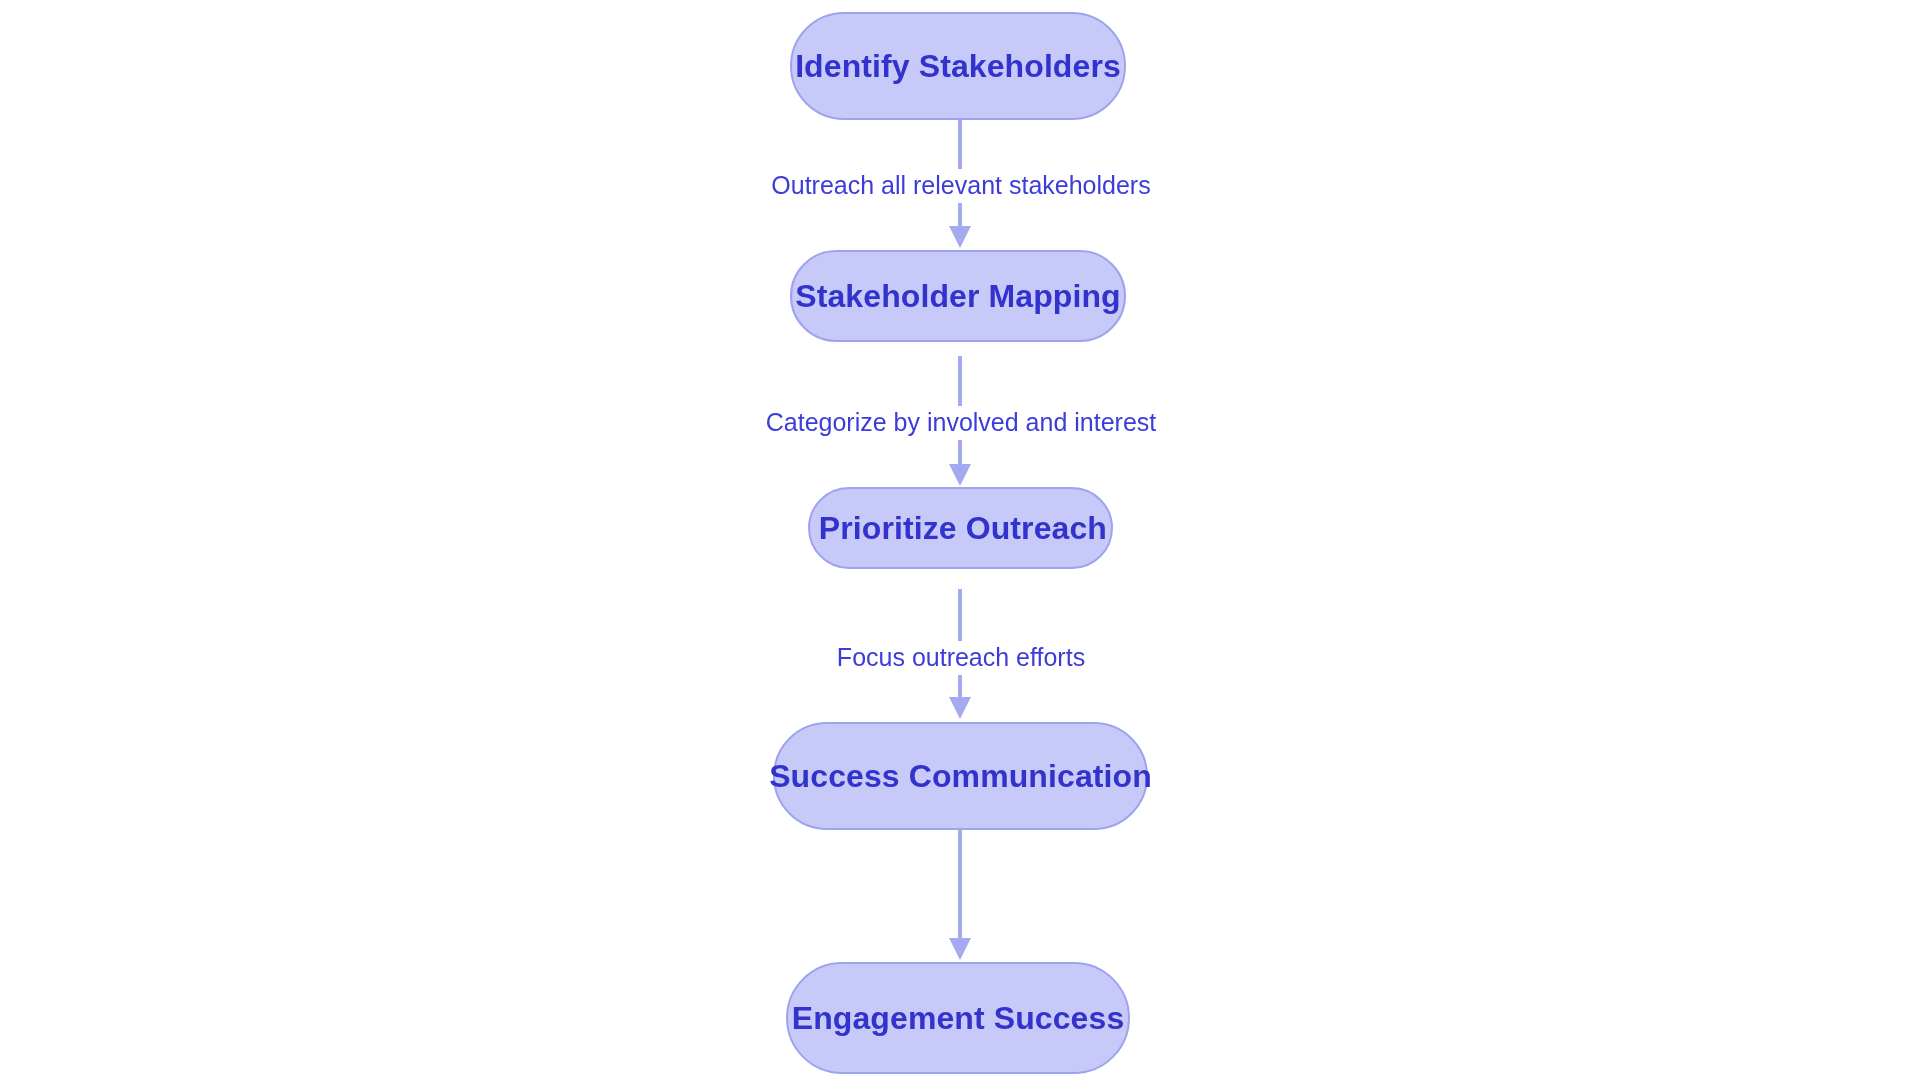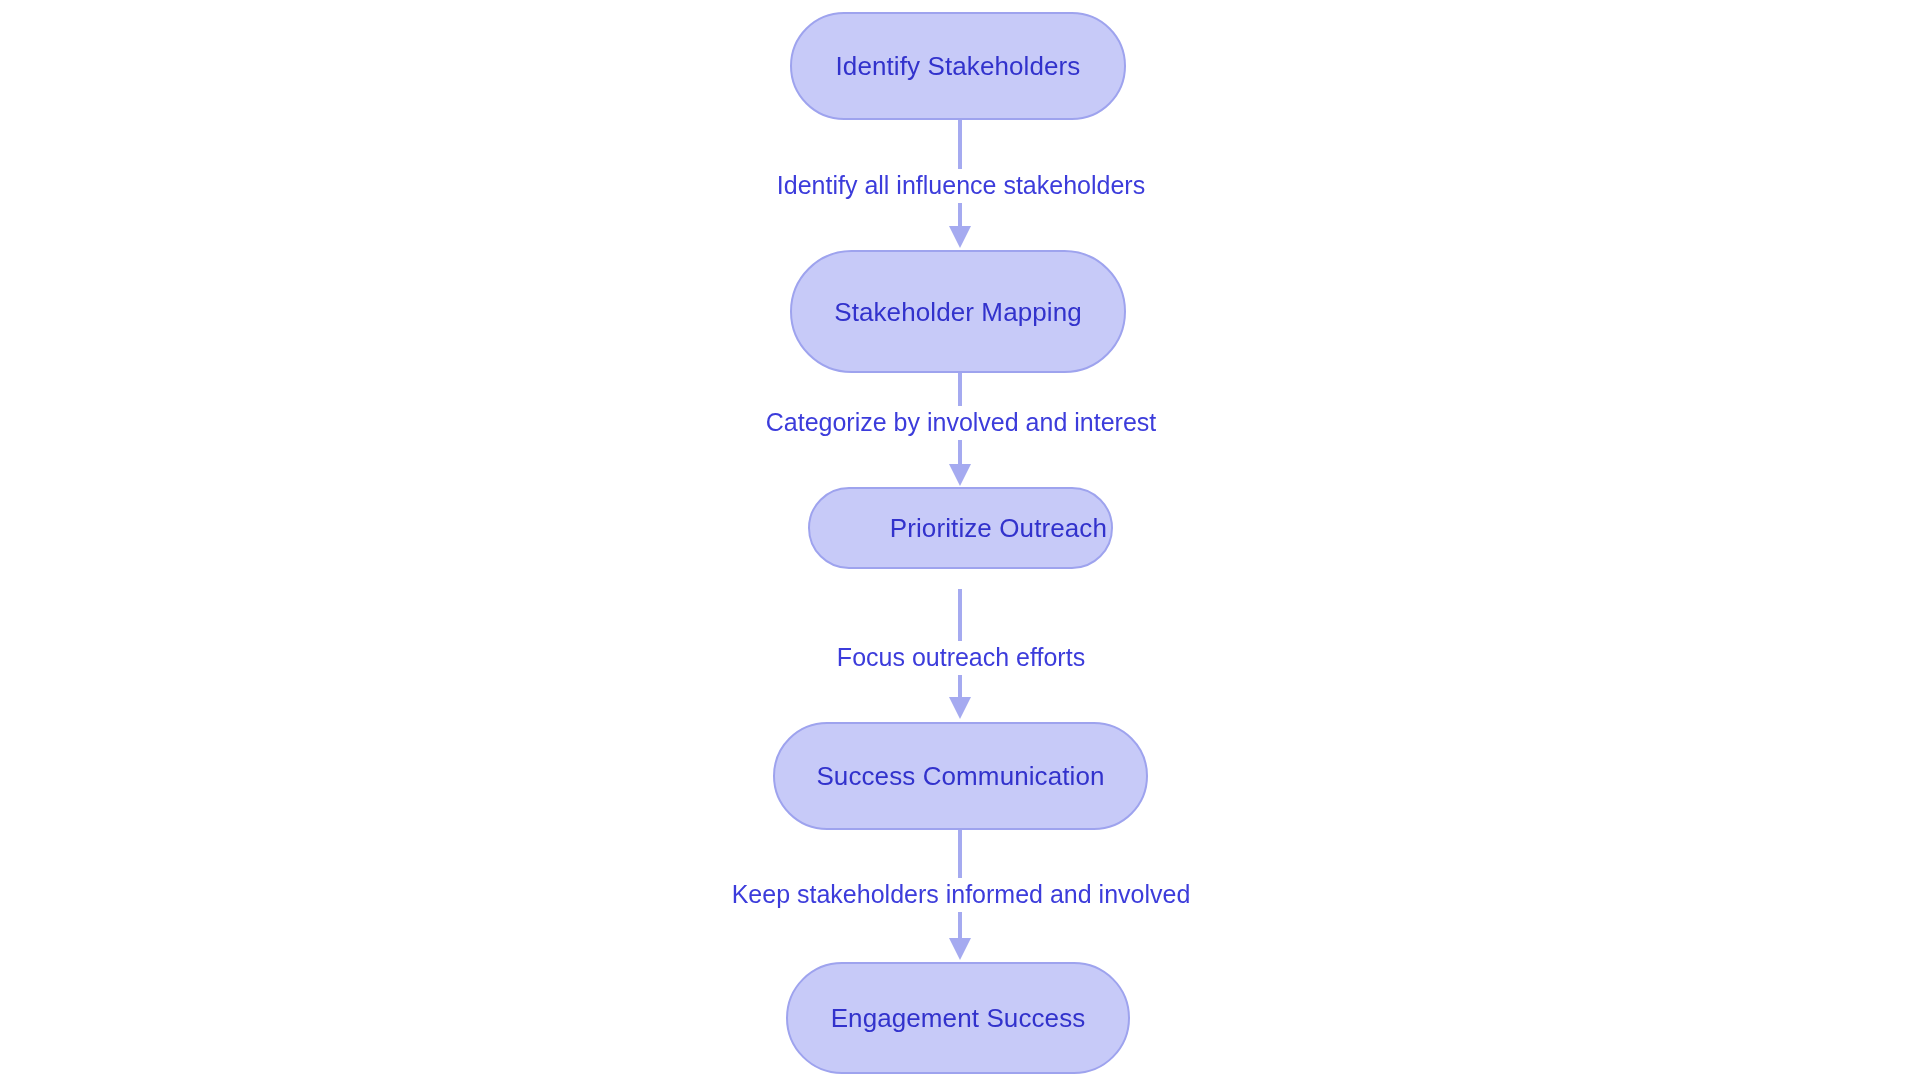--- a/index.html
+++ b/index.html
@@ -26,34 +26,34 @@
   .flow-node {
     position: absolute;
     box-sizing: border-box;
     display: flex;
     align-items: center;
     justify-content: center;
     background: #c7caf8;
     border: 2px solid #9ea3ee;
     border-radius: 9999px;
     color: #3232cc;
-    font-size: 26px;
-    font-weight: 400;
+    font-size: 32px;
+    font-weight: 700;
     letter-spacing: 0.1px;
     white-space: nowrap;
     z-index: 3;
   }
   .flow-node .node-label {
     display: block;
     line-height: 1;
     padding: 0 4px;
   }
 
   .node-1 { left: 790px;  top: 12px;   width: 336px; height: 108px; }
-  .node-2 { left: 790px;  top: 250px;  width: 336px; height: 123px; }
+  .node-2 { left: 790px;  top: 250px;  width: 336px; height: 92px; }
   .node-3 { left: 808px;  top: 487px;  width: 305px; height: 82px; justify-content: flex-end; }
   .node-4 { left: 773px;  top: 722px;  width: 375px; height: 108px; }
   .node-5 { left: 786px;  top: 962px;  width: 344px; height: 112px; }
 
   
   .flow-edge {
     position: absolute;
     left: 958px;
     width: 4px;
     background: #a5aaf0;
@@ -102,21 +102,21 @@
 <body>
 
 <div id="flow-canvas">
 
   <div class="flow-node node-1">
     <span class="node-label">Identify Stakeholders</span>
   </div>
 
   <div class="flow-edge edge-1"></div>
   <div class="flow-arrow arrow-1"></div>
-  <div class="flow-edge-label elabel-1">Identify all influence stakeholders</div>
+  <div class="flow-edge-label elabel-1">Outreach all relevant stakeholders</div>
 
   <div class="flow-node node-2">
     <span class="node-label">Stakeholder Mapping</span>
   </div>
 
   <div class="flow-edge edge-2"></div>
   <div class="flow-arrow arrow-2"></div>
   <div class="flow-edge-label elabel-2">Categorize by involved and interest</div>
 
   <div class="flow-node node-3">
@@ -126,19 +126,18 @@
   <div class="flow-edge edge-3"></div>
   <div class="flow-arrow arrow-3"></div>
   <div class="flow-edge-label elabel-3">Focus outreach efforts</div>
 
   <div class="flow-node node-4">
     <span class="node-label">Success Communication</span>
   </div>
 
   <div class="flow-edge edge-4"></div>
   <div class="flow-arrow arrow-4"></div>
-  <div class="flow-edge-label elabel-4">Keep stakeholders informed and involved</div>
 
   <div class="flow-node node-5">
     <span class="node-label">Engagement Success</span>
   </div>
 
 </div>
 
 </body></html>

